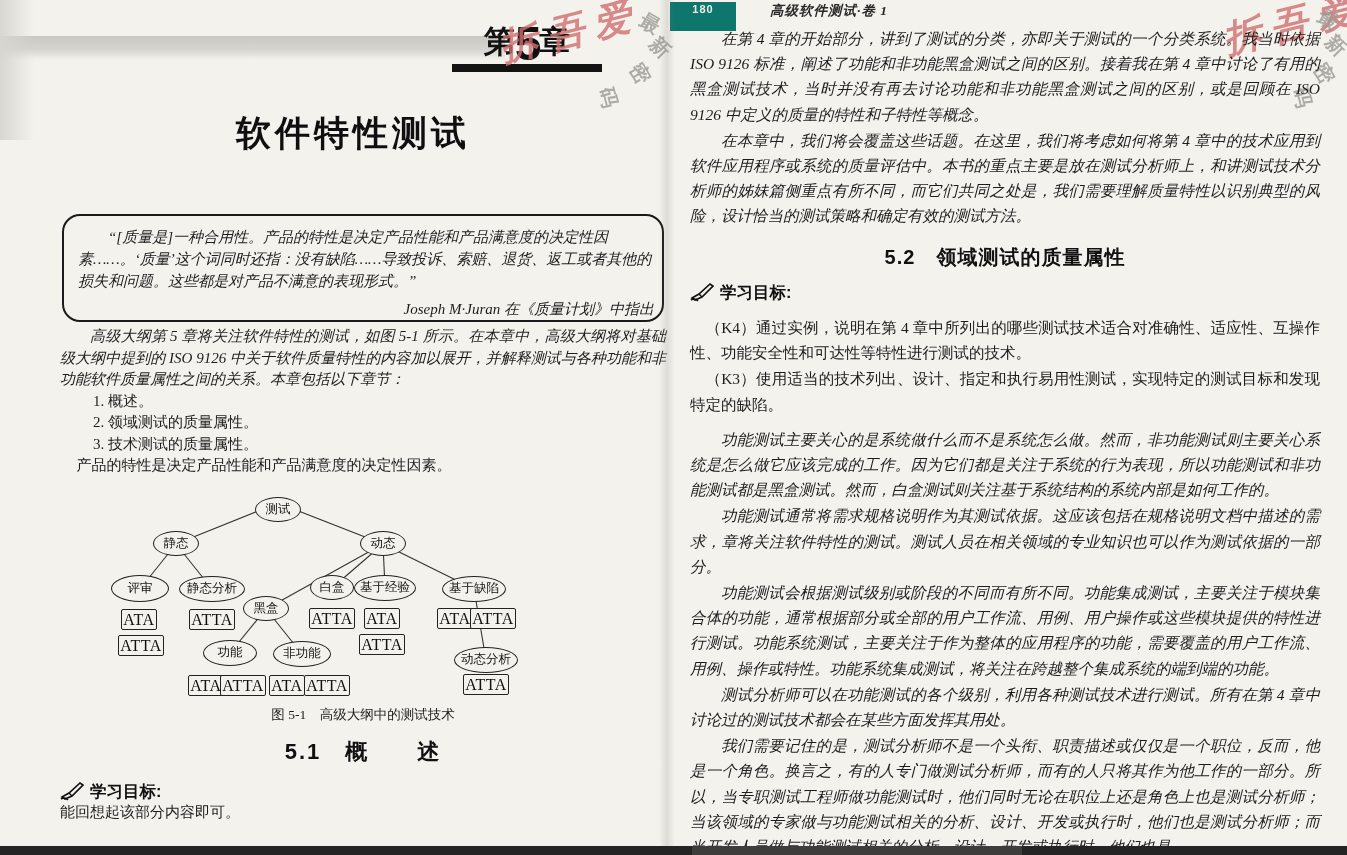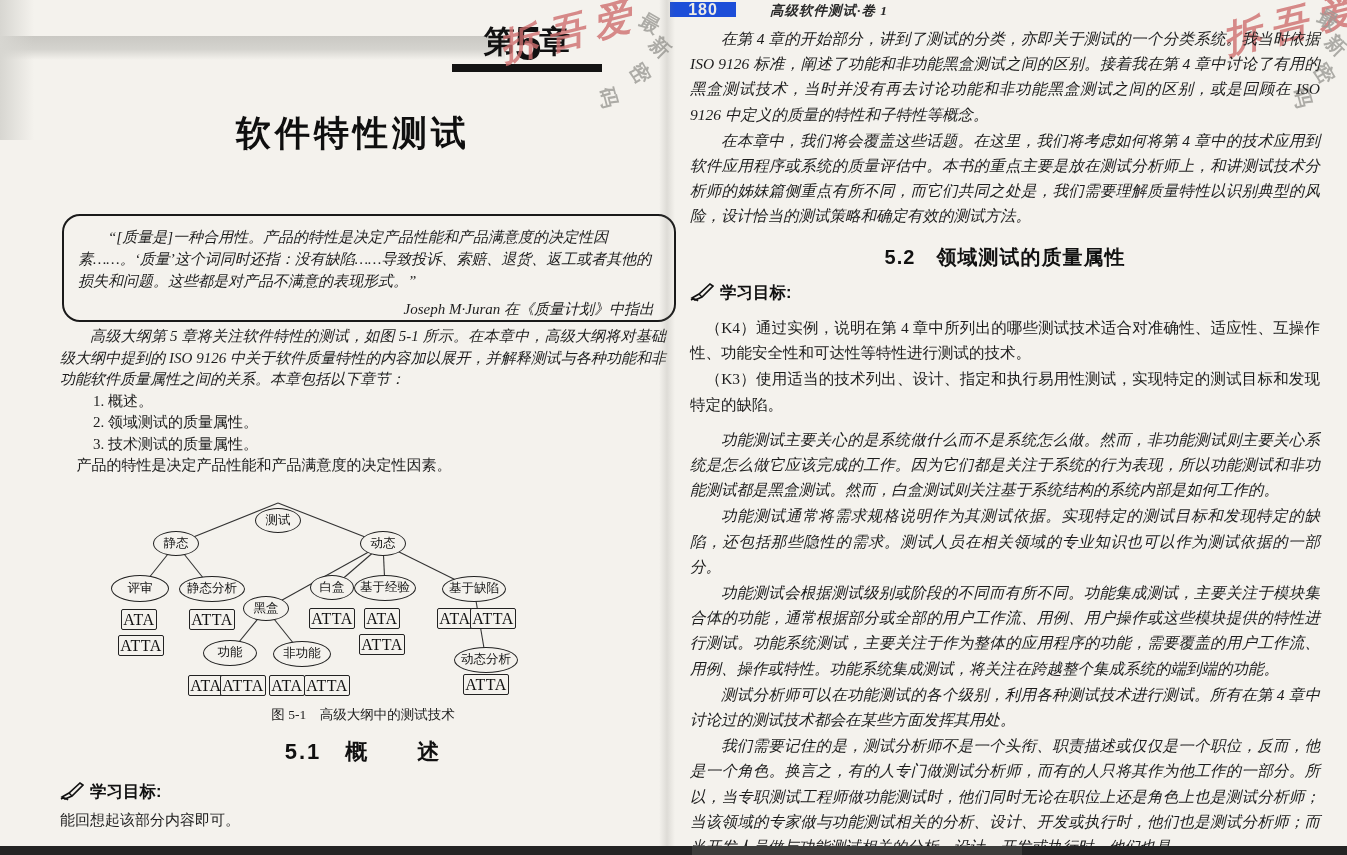--- a/index.html
+++ b/index.html
@@ -35,21 +35,21 @@
   .chapter-tag{position:absolute;left:452px;top:16px;width:150px;text-align:center;
     font-family:"Liberation Sans",sans-serif;font-weight:900;color:#111;}
   .chapter-tag .zh{font-size:31px;vertical-align:8px;}
   .chapter-tag .num{font-size:48px;letter-spacing:-2px;}
   .chapter-bar{position:absolute;left:452px;top:64px;width:150px;height:8px;background:#141414;}
 
   .book-title{position:absolute;left:0;top:94px;width:674px;text-align:center;margin:16px;
     font-family:"Liberation Sans",sans-serif;font-weight:900;font-size:35px;letter-spacing:4px;color:#0f0f0f;}
 
   .quote-box{position:absolute;left:62px;top:214px;width:576px;height:86px;
-    border:2px solid #1a1a1a;border-radius:18px;padding:10px 20px 8px 14px;
+    border:2px solid #1a1a1a;border-radius:18px;padding:10px 8px 8px 14px;
     font-style:italic;font-size:15px;line-height:22px;}
   .quote-box p{margin:0;text-indent:2em;}
   .quote-attr{display:block;text-align:right;margin-top:6px;font-style:italic;}
 
   .left-body{position:absolute;left:60px;top:326px;width:606px;font-size:15px;line-height:21.5px;text-align:justify;}
   .left-body p{margin:0;}
   .indent2{text-indent:2em;font-style:italic;}
   .indent1{text-indent:1.1em;}
   .chap-list div{text-indent:2.2em;}
 
@@ -65,22 +65,22 @@
   .sec-heading{font-family:"Liberation Sans",sans-serif;font-weight:900;color:#111;text-align:center;}
   .h51{font-size:22px;letter-spacing:2px;margin:16px 0 0 0;}
   .h52{font-size:20px;letter-spacing:1px;margin:16px 0 10px 0;}
 
   .objectives-row{display:flex;align-items:center;gap:6px;margin-top:18px;}
   .objectives-label{font-family:"Liberation Sans",sans-serif;font-weight:900;font-size:16.5px;color:#111;}
   .obj-icon{width:24px;height:20px;display:inline-block;}
 
   
   .running-header{position:absolute;left:0;top:2px;height:16px;width:673px;}
-  .pagenum-box{position:absolute;left:-4px;top:0;width:66px;height:15px;background:#1d4ed8;
-    color:#eceae5;font-family:"Liberation Sans",sans-serif;font-size:16px;font-weight:bold;
+  .pagenum-box{position:absolute;left:-4px;top:0;width:66px;height:29px;background:#0f766e;
+    color:#eceae5;font-family:"Liberation Sans",sans-serif;font-size:11px;font-weight:bold;
     text-align:center;line-height:15px;letter-spacing:1px;}
   .running-title{position:absolute;left:70px;top:0;font-style:italic;font-weight:bold;
     font-size:13.5px;color:#2a2a2a;letter-spacing:1px;white-space:nowrap;margin-left:26px;}
 
   .right-body{position:absolute;left:16px;top:26px;width:630px;font-size:15.5px;line-height:25.2px;text-align:justify;}
   .right-body p{margin:0;}
   .right-body p + p{margin-top:1px;}
   .kpara{text-indent:1em;}
   .gap-top{margin-top:10px !important;}
 </style>
@@ -129,21 +129,21 @@
             <line x1="106" y1="57" x2="70" y2="102" stroke="#333" stroke-width="1.1"></line>
             <line x1="106" y1="57" x2="142" y2="102" stroke="#333" stroke-width="1.1"></line>
             <line x1="313" y1="57" x2="196" y2="122" stroke="#333" stroke-width="1.1"></line>
             <line x1="313" y1="57" x2="262" y2="101" stroke="#333" stroke-width="1.1"></line>
             <line x1="313" y1="57" x2="315" y2="101" stroke="#333" stroke-width="1.1"></line>
             <line x1="313" y1="57" x2="404" y2="102" stroke="#333" stroke-width="1.1"></line>
             <line x1="196" y1="122" x2="160" y2="166" stroke="#333" stroke-width="1.1"></line>
             <line x1="196" y1="122" x2="232" y2="167" stroke="#333" stroke-width="1.1"></line>
             <line x1="404" y1="102" x2="416" y2="173" stroke="#333" stroke-width="1.1"></line>
           </svg>
-      <div class="fnode ellipse" style="left: 185px; top: 21px; width: 46px; height: 25px;">测试</div>
+      <div class="fnode ellipse" style="left: 185px; top: 10px; width: 46px; height: 25px;">测试</div>
           <div class="fnode ellipse" style="left: 83px; top: 44.5px; width: 46px; height: 25px;">静态</div>
           <div class="fnode ellipse" style="left: 290px; top: 44.5px; width: 46px; height: 25px;">动态</div>
           <div class="fnode ellipse" style="left: 41px; top: 88.5px; width: 58px; height: 27px;">评审</div>
           <div class="fnode ellipse" style="left: 109px; top: 89px; width: 66px; height: 26px;">静态分析</div>
           <div class="fnode ellipse" style="left: 173px; top: 109.5px; width: 46px; height: 25px;">黑盒</div>
           <div class="fnode ellipse" style="left: 240px; top: 88.5px; width: 44px; height: 25px;">白盒</div>
           <div class="fnode ellipse" style="left: 284px; top: 88px; width: 62px; height: 26px;">基于经验</div>
           <div class="fnode ellipse" style="left: 372px; top: 89px; width: 64px; height: 26px;">基于缺陷</div>
           <div class="fnode ellipse" style="left: 133px; top: 153px; width: 54px; height: 26px;">功能</div>
           <div class="fnode ellipse" style="left: 203px; top: 154px; width: 58px; height: 26px;">非功能</div>
@@ -167,21 +167,21 @@
       <h2 class="sec-heading h51">5.1　概　　述</h2>
 
       <div class="objectives-row">
         <svg class="obj-icon" viewBox="0 0 24 20">
           <path d="M2 16 L9 12 L20 2 L23 4 L12 15 L5 18 Z" fill="none" stroke="#111" stroke-width="1.6"></path>
           <path d="M9 12 L12 15" stroke="#111" stroke-width="1.4"></path>
           <path d="M1 18 C4 16 6 17 8 19" fill="none" stroke="#111" stroke-width="1.6"></path>
         </svg>
         <span class="objectives-label">学习目标:</span>
       </div>
-      <p style="margin-top:8px;">能回想起该部分内容即可。</p>
+      <p style="margin-top:0;">能回想起该部分内容即可。</p>
     </div>
   </div>
 
   <div class="page page-right">
     <div class="running-header">
       <div class="pagenum-box">180</div>
       <div class="running-title">高级软件测试·卷 1</div>
     </div>
 
     <div class="stamp" style="left:548px;top:0px;width:130px;height:200px;">
@@ -204,21 +204,21 @@
           <path d="M9 12 L12 15" stroke="#111" stroke-width="1.4"></path>
           <path d="M1 18 C4 16 6 17 8 19" fill="none" stroke="#111" stroke-width="1.6"></path>
         </svg>
         <span class="objectives-label">学习目标:</span>
       </div>
 
       <p class="kpara gap-top">（K4）通过实例，说明在第 4 章中所列出的哪些测试技术适合对准确性、适应性、互操作性、功能安全性和可达性等特性进行测试的技术。</p>
       <p class="kpara">（K3）使用适当的技术列出、设计、指定和执行易用性测试，实现特定的测试目标和发现特定的缺陷。</p>
 
       <p class="indent2 gap-top">功能测试主要关心的是系统做什么而不是系统怎么做。然而，非功能测试则主要关心系统是怎么做它应该完成的工作。因为它们都是关注于系统的行为表现，所以功能测试和非功能测试都是黑盒测试。然而，白盒测试则关注基于系统结构的系统内部是如何工作的。</p>
-      <p class="indent2">功能测试通常将需求规格说明作为其测试依据。实现特定的测试目标和发现特定的缺陷，还包括那些隐性的需求。测试人员在相关领域的专业知识也可以作为测试依据的一部分。</p>
+      <p class="indent2">功能测试通常将需求规格说明作为其测试依据。这应该包括在规格说明文档中描述的需求，章将关注软件特性的测试。测试人员在相关领域的专业知识也可以作为测试依据的一部分。</p>
       <p class="indent2">功能测试会根据测试级别或阶段的不同而有所不同。功能集成测试，主要关注于模块集合体的功能，通常根据部分或全部的用户工作流、用例、用户操作或这些模块提供的特性进行测试。功能系统测试，主要关注于作为整体的应用程序的功能，需要覆盖的用户工作流、用例、操作或特性。功能系统集成测试，将关注在跨越整个集成系统的端到端的功能。</p>
       <p class="indent2">测试分析师可以在功能测试的各个级别，利用各种测试技术进行测试。所有在第 4 章中讨论过的测试技术都会在某些方面发挥其用处。</p>
       <p class="indent2">我们需要记住的是，测试分析师不是一个头衔、职责描述或仅仅是一个职位，反而，他是一个角色。换言之，有的人专门做测试分析师，而有的人只将其作为他工作的一部分。所以，当专职测试工程师做功能测试时，他们同时无论在职位上还是角色上也是测试分析师；当该领域的专家做与功能测试相关的分析、设计、开发或执行时，他们也是测试分析师；而当开发人员做与功能测试相关的分析、设计、开发或执行时，他们也是</p>
     </div>
   </div>
 
   <div class="gutter-shadow"></div>
   <div class="bottom-bar">
       <div class="lighter"></div>
     </div>

